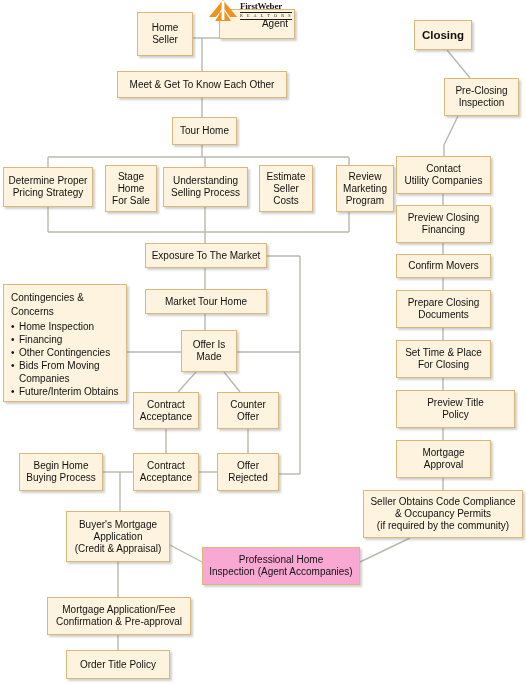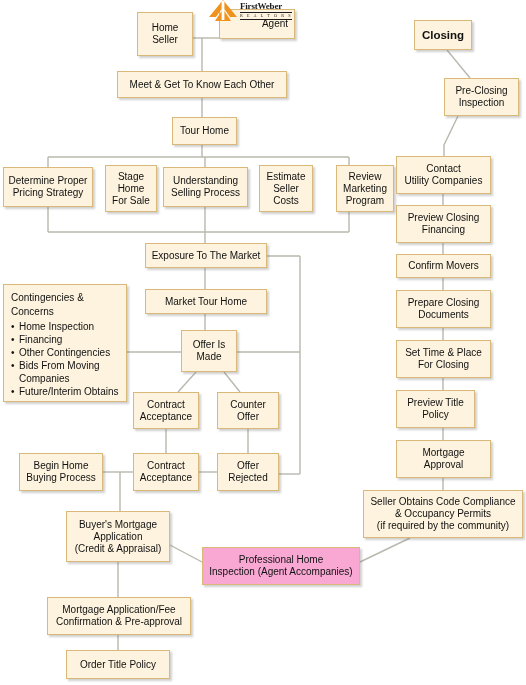--- a/index.html
+++ b/index.html
@@ -268,21 +268,21 @@
       <span>Confirm Movers</span>
     </div>
     <div class="node" style="left: 396px; top: 290px; width: 95px; height: 38px; background: rgb(253, 243, 222); border-color: rgb(217, 184, 121); color: rgb(17, 17, 17);">
       <span>Prepare Closing
 Documents</span>
     </div>
     <div class="node" style="left: 396px; top: 340px; width: 95px; height: 38px; background: rgb(253, 243, 222); border-color: rgb(217, 184, 121); color: rgb(17, 17, 17);">
       <span>Set Time &amp; Place
 For Closing</span>
     </div>
-    <div class="node" style="left: 396px; top: 390px; width: 79px; height: 38px; background: rgb(253, 243, 222); border-color: rgb(217, 184, 121); color: rgb(17, 17, 17);">
+    <div class="node" style="left: 396px; top: 390px; width: 119px; height: 38px; background: rgb(253, 243, 222); border-color: rgb(217, 184, 121); color: rgb(17, 17, 17);">
       <span>Preview Title
 Policy</span>
     </div>
     <div class="node" style="left: 396px; top: 440px; width: 95px; height: 38px; background: rgb(253, 243, 222); border-color: rgb(217, 184, 121); color: rgb(17, 17, 17);">
       <span>Mortgage
 Approval</span>
     </div>
     <div class="node" style="left: 363px; top: 490px; width: 160px; height: 48px; background: rgb(253, 243, 222); border-color: rgb(217, 184, 121); color: rgb(17, 17, 17);">
       <span>Seller Obtains Code Compliance
 &amp; Occupancy Permits

